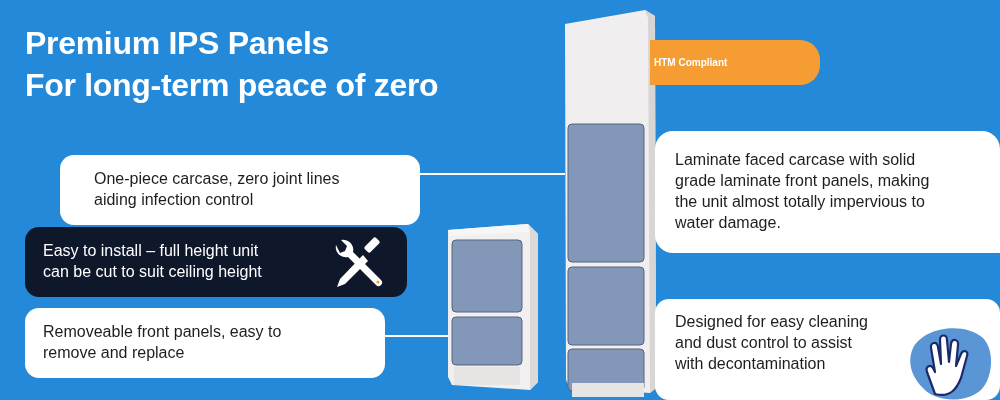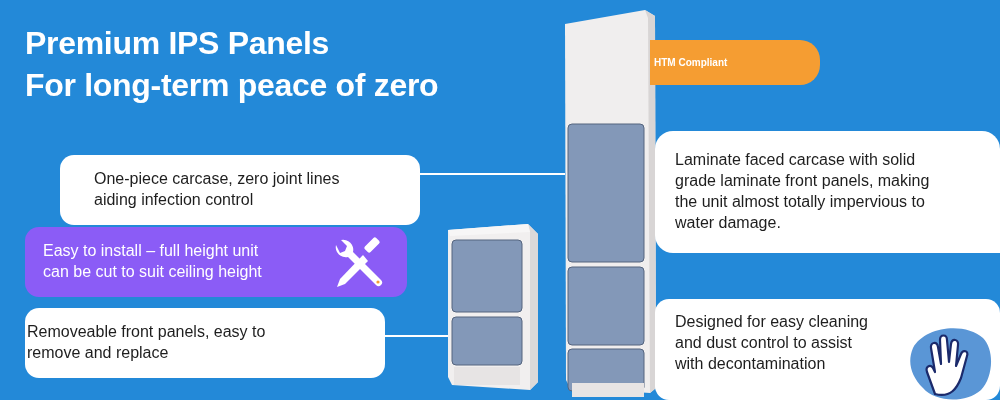--- a/index.html
+++ b/index.html
@@ -1,25 +1,25 @@
 <!DOCTYPE html>
 <html><head>
 <meta charset="utf-8">
 <style>
   html, body { margin:0; padding:0; }
   body { width:1000px; height:400px; overflow:hidden; font-family:"Liberation Sans", sans-serif; }
   .canvas { position:relative; width:1000px; height:400px; background:#2389d8; overflow:hidden; }
   .title { position:absolute; left:25px; top:22px; color:#fff; font-weight:bold; font-size:32px; line-height:42px; letter-spacing:-0.3px; }
   .title div { white-space:nowrap; }
   .card { position:absolute; background:#fff; color:#1e1e1e; font-size:16px; line-height:21px; border-radius:14px; box-sizing:border-box; }
-  .card.orange { background:#8b5cf6; color:#fff; }
+  .card.orange { background:#0f172a; color:#fff; }
   .card .txt { white-space:pre-line; }
   .c1 { left:25px; top:155px; width:360px; height:70px; padding:13px 34px;margin-left:35px; }
   .c2 { left:25px; top:227px; width:382px; height:70px; padding:13px 18px; }
-  .c3 { left:25px; top:308px; width:360px; height:70px; padding:13px 2px; }
+  .c3 { left:25px; top:308px; width:360px; height:70px; padding:13px 18px; }
   .c4 { left:655px; top:131px; width:345px; height:122px; padding:18px 20px; border-radius:18px 18px 0 18px; border-top-right-radius:18px; }
   .c5 { left:655px; top:299px; width:345px; height:101px; padding:12px 20px; }
   .htm { position:absolute; left:650px; top:40px; width:170px; height:45px; background:#f59d32; border-radius:0 20px 20px 0; color:#fff; font-weight:bold; font-size:10px; line-height:45px; padding-left:4px; box-sizing:border-box; }
   .line { position:absolute; height:2px; background:#fff; }
   .tools-icon { position:absolute; left:330px; top:235px; width:56px; height:56px; }
   .glove-icon { position:absolute; left:905px; top:318px; width:90px; height:82px; }
   .cabinet { position:absolute; }
 </style>
 </head>
 <body>

